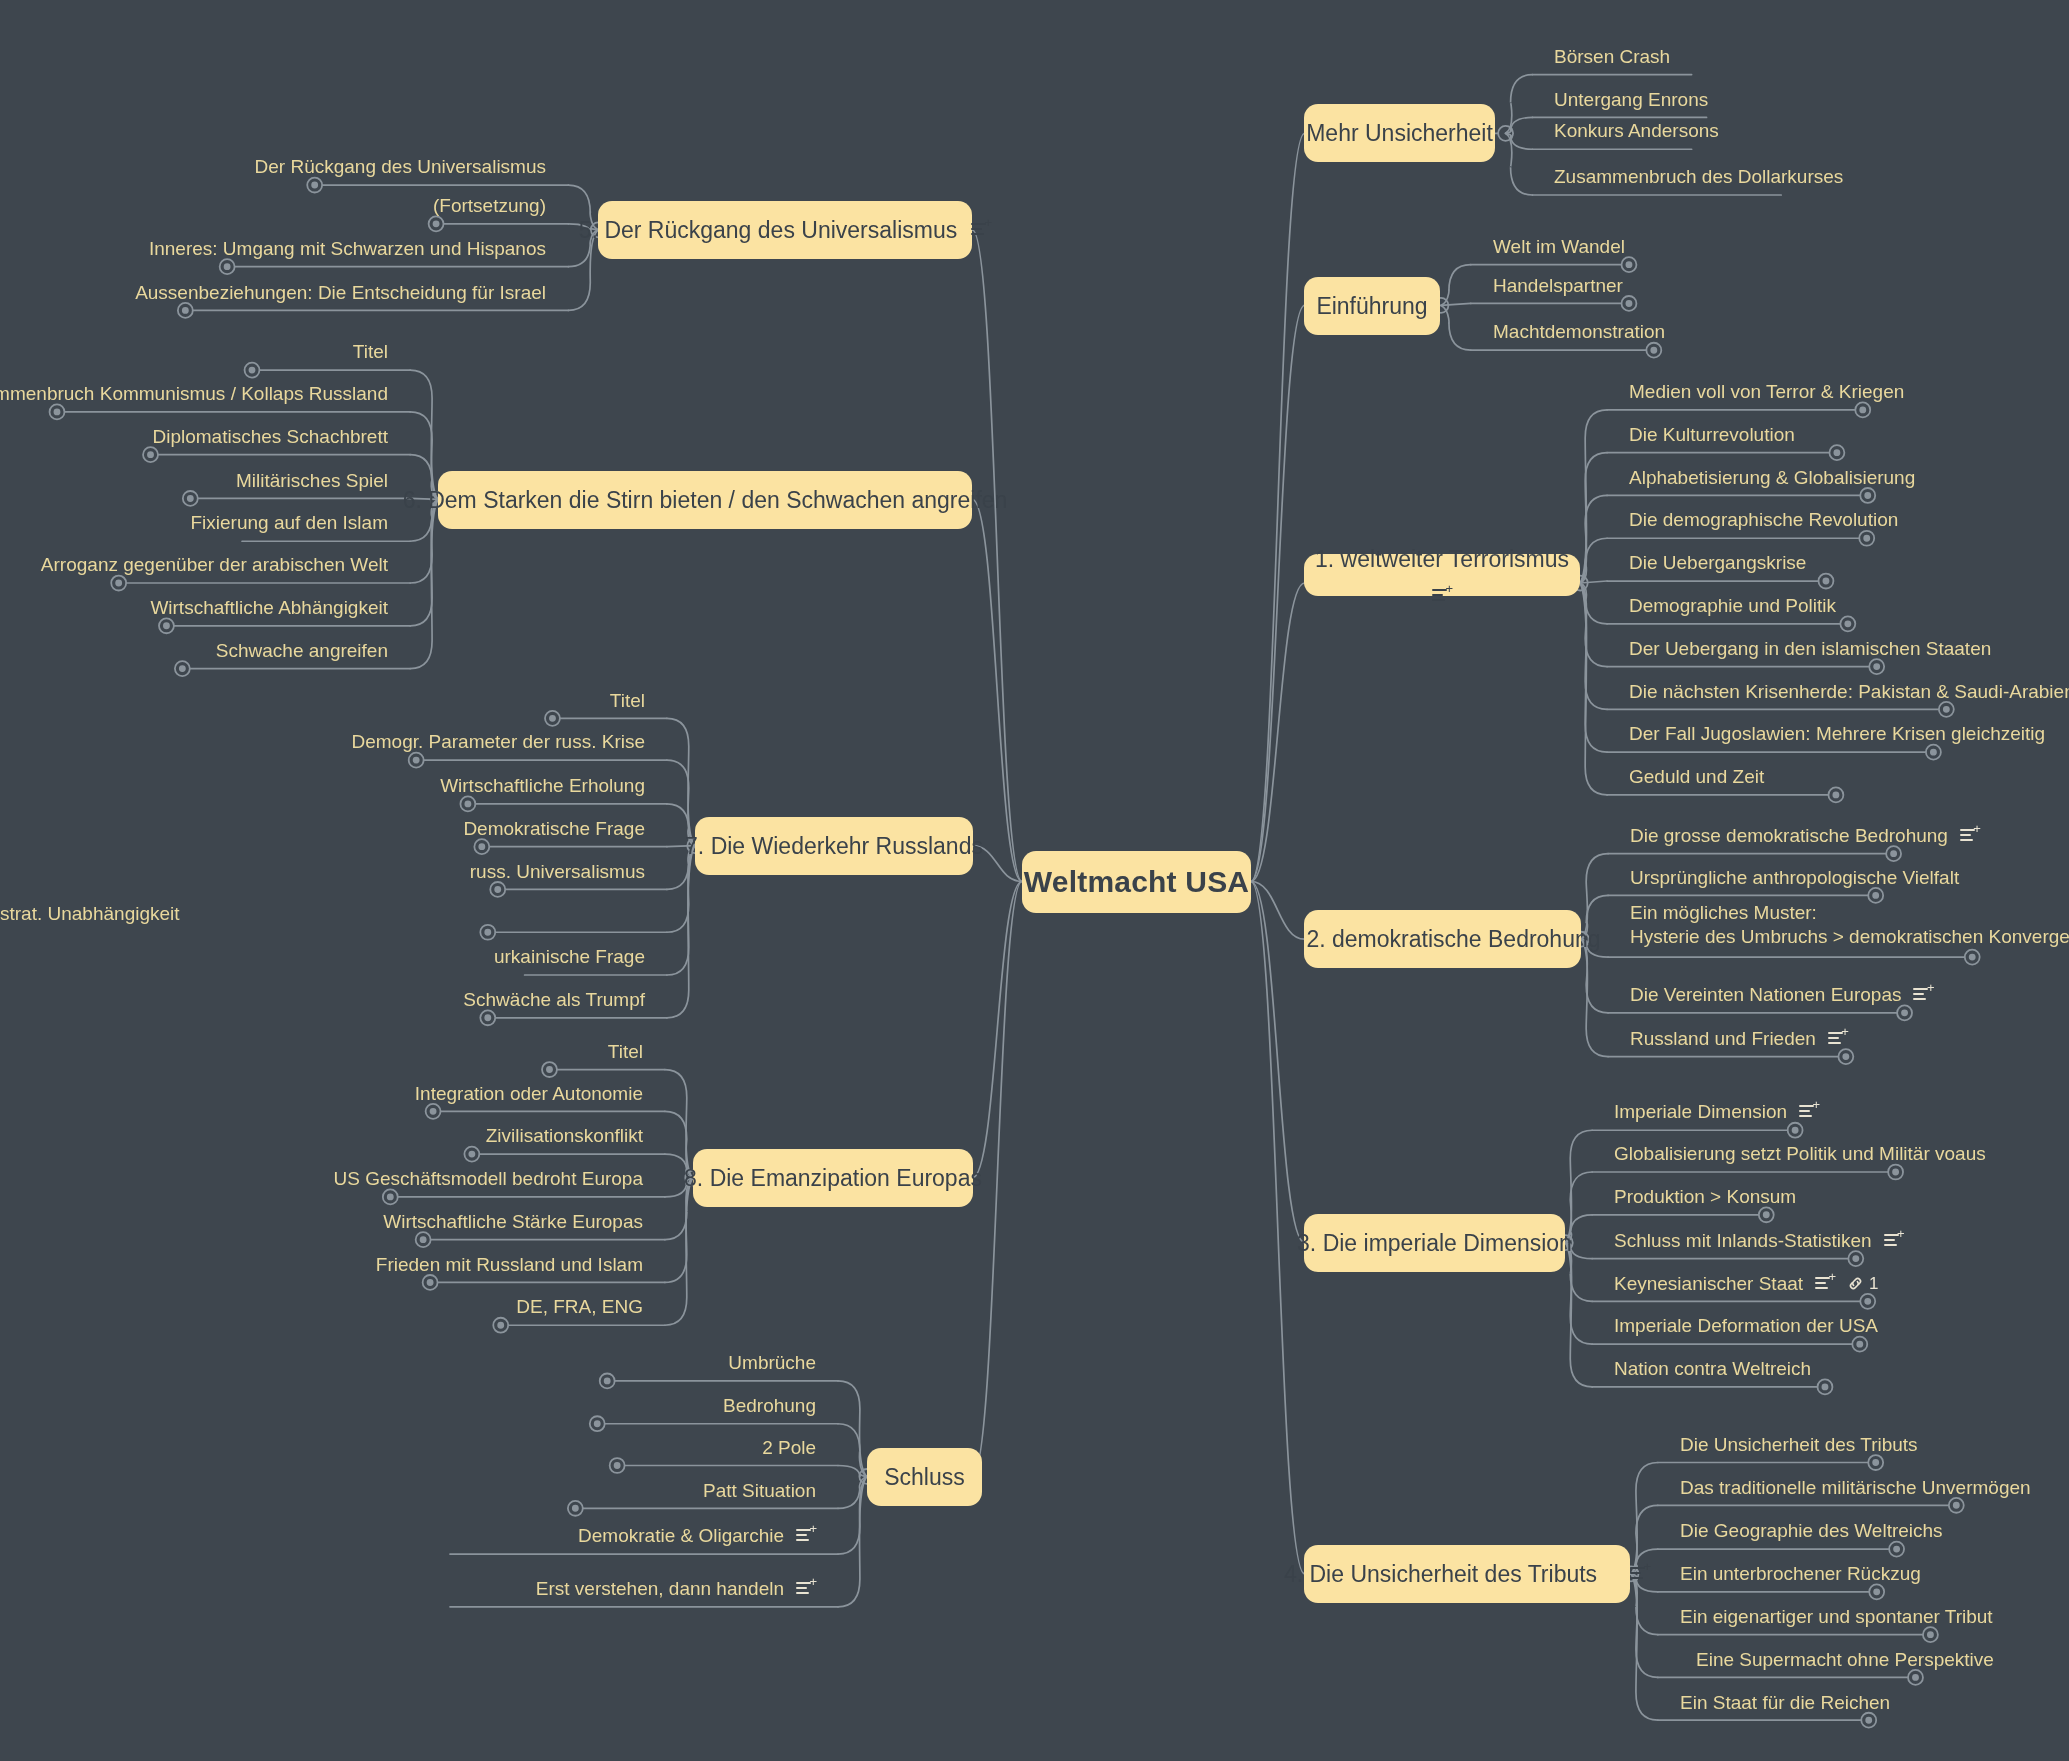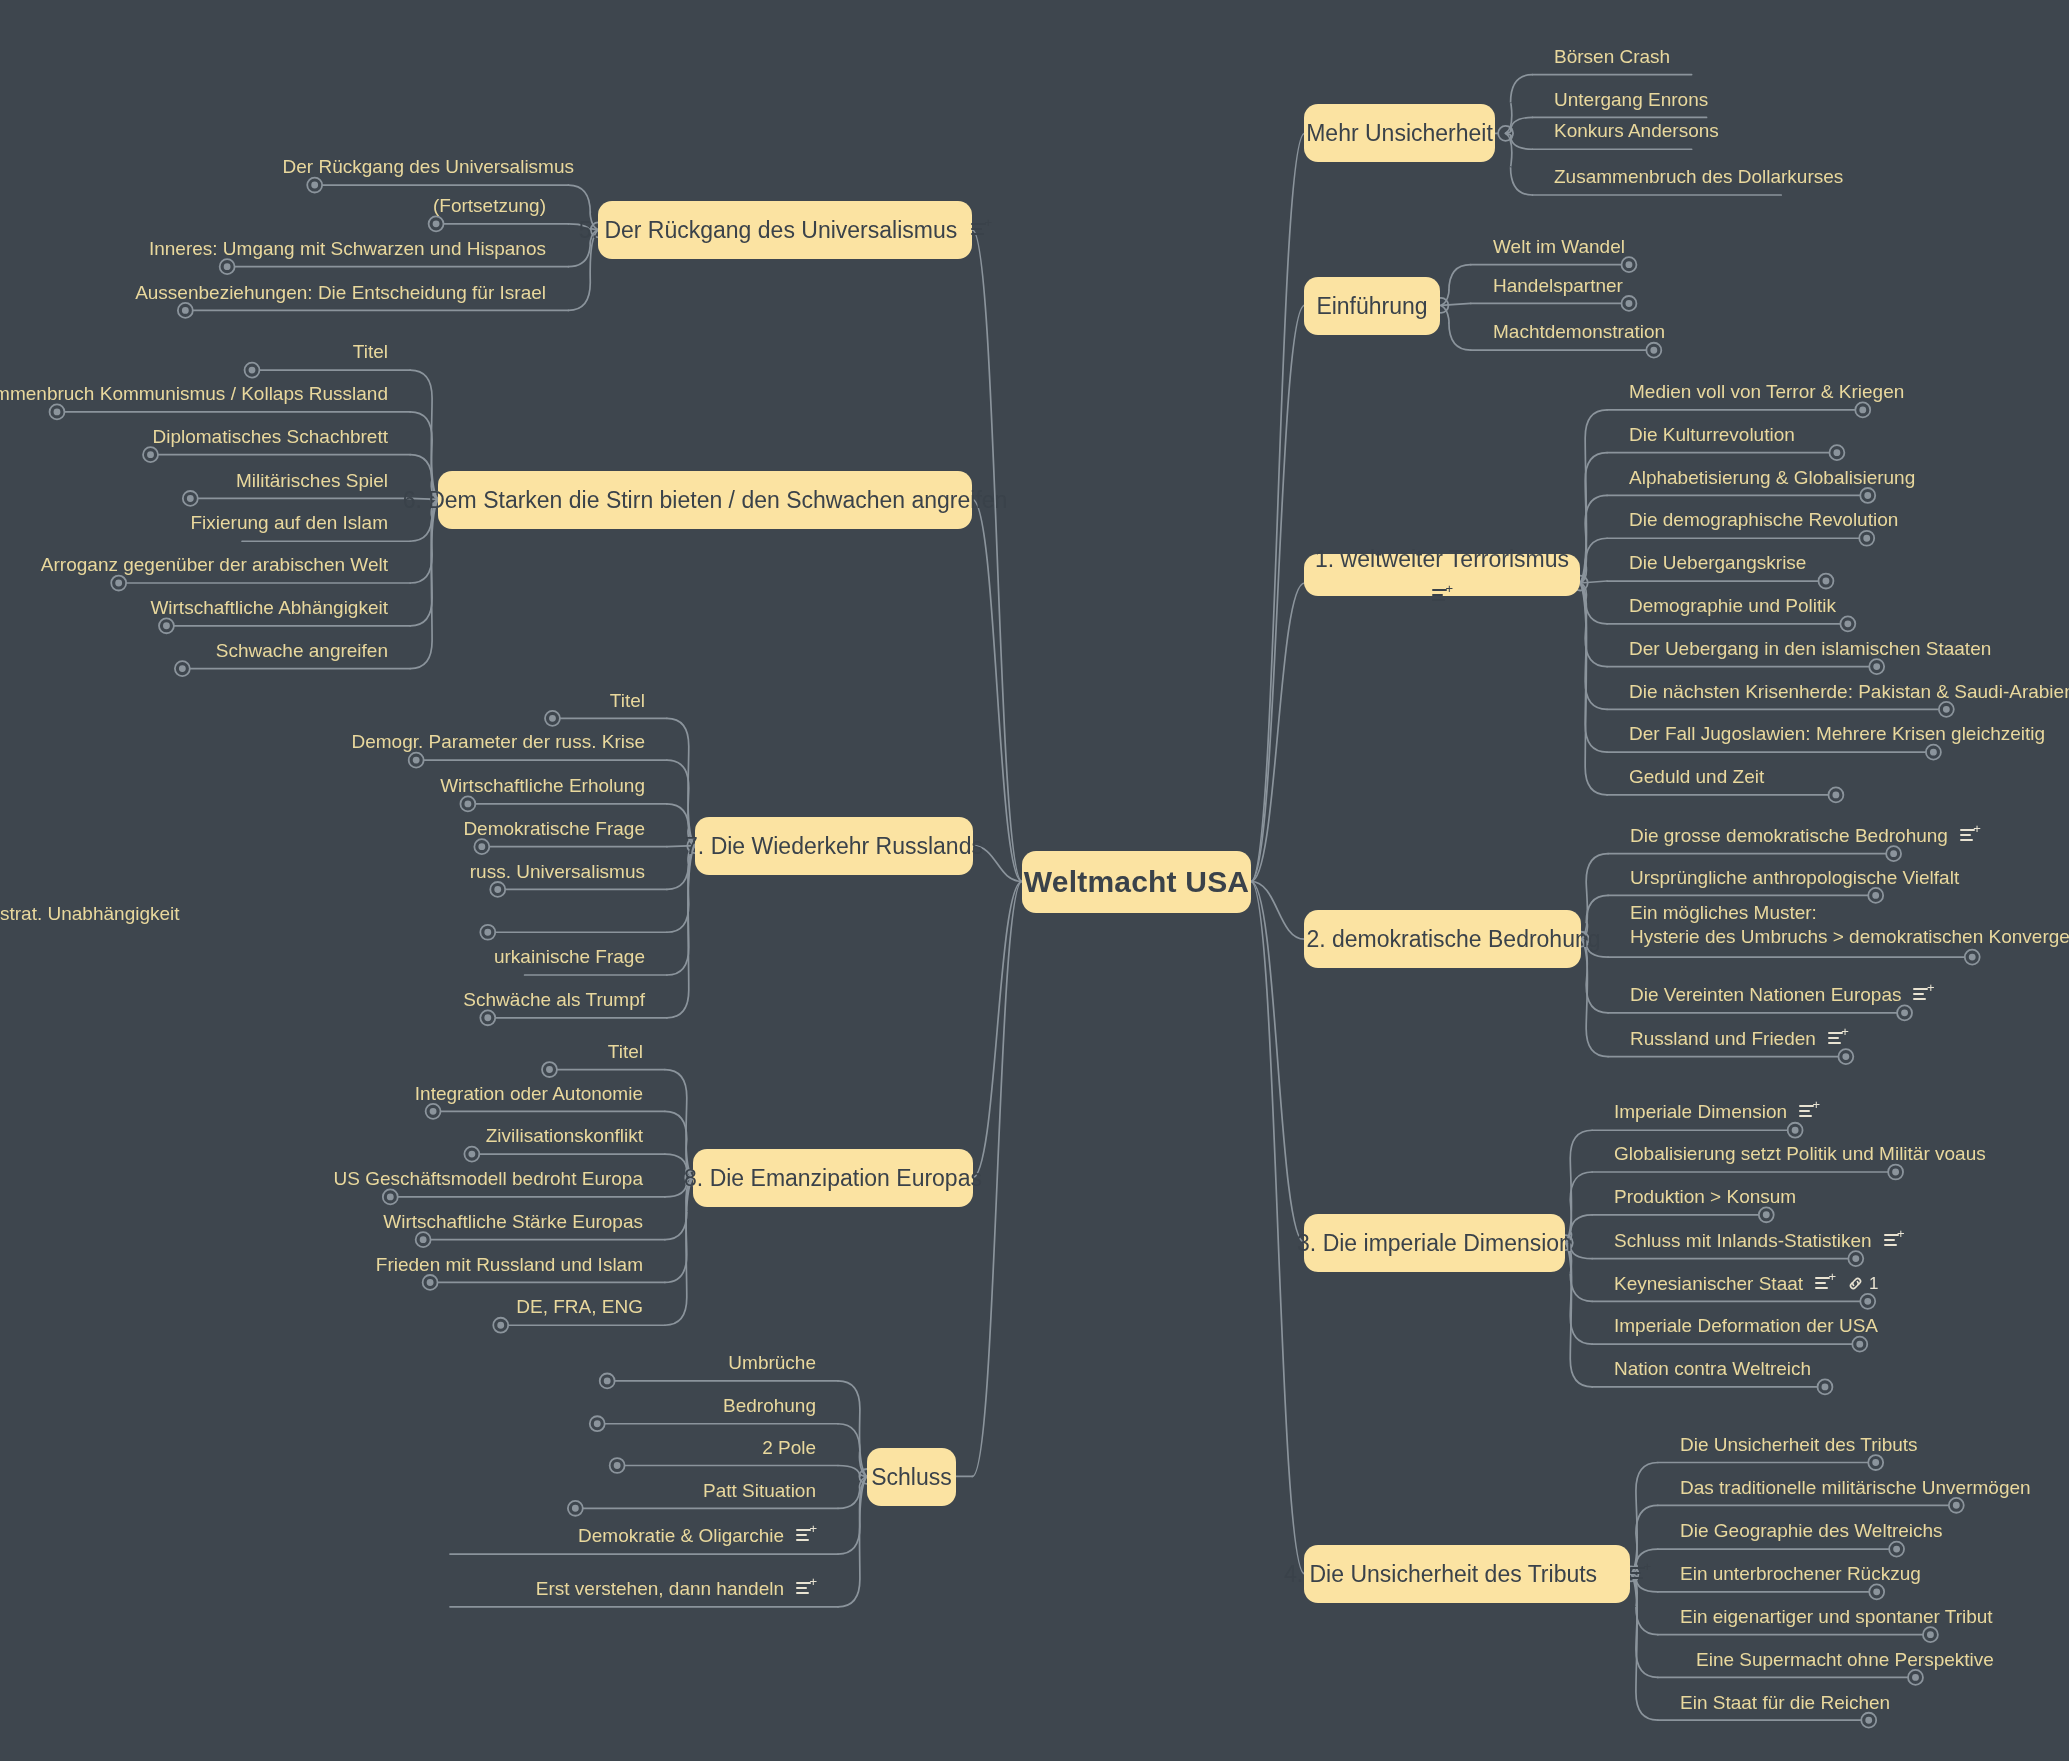--- a/index.html
+++ b/index.html
@@ -521,21 +521,21 @@
       </div>
       <div class="node branch" style="left: 598px; top: 201px; width: 374px; height: 58px; font-size: 23px; justify-content: center;">
         <span>5. Der Rückgang des Universalismus</span>
         <span class="note-icon">
           <i></i>
           <i></i>
           <i></i>
           <b>+</b>
         </span>
       </div>
-      <div class="leaf left" style="top: 155px; left: 0px; width: 546px; justify-content: flex-end; padding-left: 28px;">
+      <div class="leaf left" style="top: 155px; left: 0px; width: 546px; justify-content: flex-end;">
         <span class="txt">Der Rückgang des Universalismus</span>
       </div>
       <div class="leaf left" style="top: 194px; left: 0px; width: 546px; justify-content: flex-end;">
         <span class="txt">(Fortsetzung)</span>
       </div>
       <div class="leaf left" style="top: 237px; left: 0px; width: 546px; justify-content: flex-end;">
         <span class="txt">Inneres: Umgang mit Schwarzen und Hispanos</span>
       </div>
       <div class="leaf left" style="top: 281px; left: 0px; width: 546px; justify-content: flex-end;">
         <span class="txt">Aussenbeziehungen: Die Entscheidung für Israel</span>
@@ -611,21 +611,21 @@
       </div>
       <div class="leaf left" style="top: 1210px; left: 0px; width: 643px; justify-content: flex-end;">
         <span class="txt">Wirtschaftliche Stärke Europas</span>
       </div>
       <div class="leaf left" style="top: 1253px; left: 0px; width: 643px; justify-content: flex-end;">
         <span class="txt">Frieden mit Russland und Islam</span>
       </div>
       <div class="leaf left" style="top: 1295px; left: 0px; width: 643px; justify-content: flex-end;">
         <span class="txt">DE, FRA, ENG</span>
       </div>
-      <div class="node branch" style="left: 867px; top: 1448px; width: 89px; height: 58px; font-size: 23px; justify-content: center;">
+      <div class="node branch" style="left: 867px; top: 1448px; width: 115px; height: 58px; font-size: 23px; justify-content: center;">
         <span>Schluss</span>
       </div>
       <div class="leaf left" style="top: 1351px; left: 0px; width: 816px; justify-content: flex-end;">
         <span class="txt">Umbrüche</span>
       </div>
       <div class="leaf left" style="top: 1394px; left: 0px; width: 816px; justify-content: flex-end;">
         <span class="txt">Bedrohung</span>
       </div>
       <div class="leaf left" style="top: 1436px; left: 0px; width: 816px; justify-content: flex-end;">
         <span class="txt">2 Pole</span>

